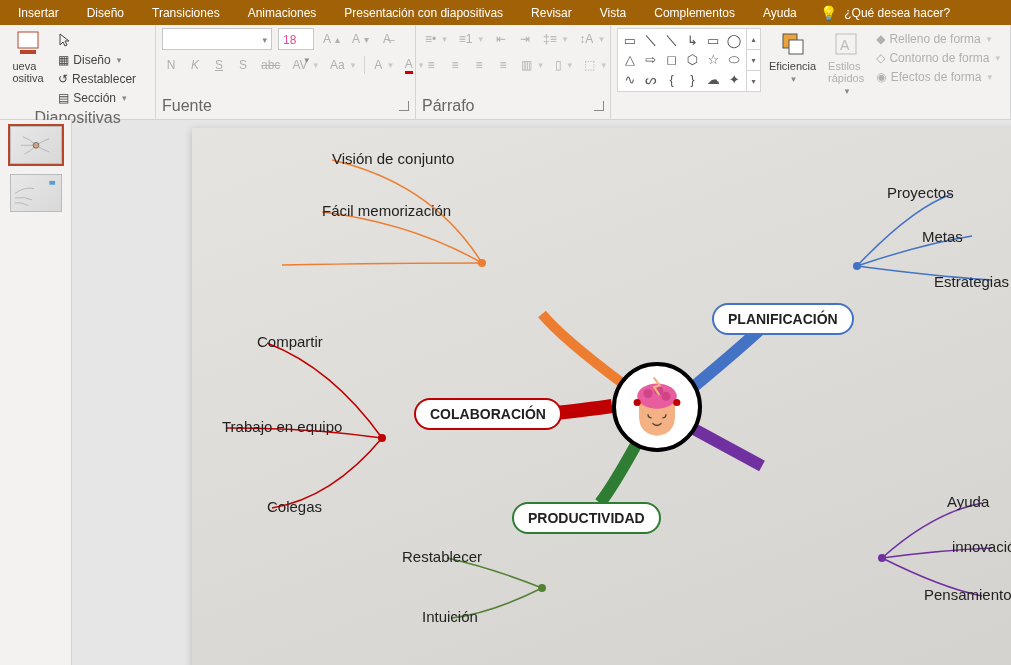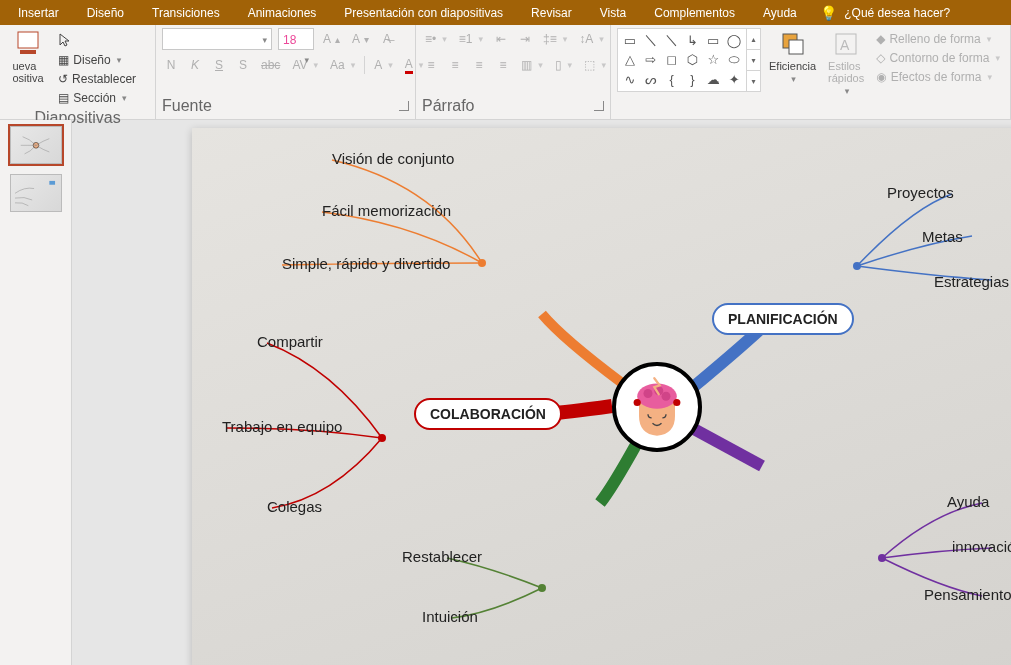--- a/index.html
+++ b/index.html
@@ -295,24 +295,24 @@
           <path d="M37 8 L43 16 L37 18 L42 26" stroke="#f4b183" stroke-width="2.5" fill="none" stroke-linecap="round"></path>
           <circle cx="18" cy="35" r="4" fill="#c00000"></circle>
             <circle cx="62" cy="35" r="4" fill="#c00000"></circle>
           <path d="M30 48 Q30 52 34 52 M50 48 Q50 52 46 52" stroke="#444" stroke-width="1.5" fill="none"></path>
           <path d="M35 58 Q40 63 45 58" stroke="#444" stroke-width="1.5" fill="none"></path>
         </svg>
       </div>
 
       <div class="node" style="left:222px;top:270px;border-color:#c00000;color:#222">COLABORACIÓN</div>
       <div class="node" style="left:520px;top:175px;border-color:#4472c4;color:#222">PLANIFICACIÓN</div>
+      <div class="node" style="left:320px;top:374px;border-color:#2e7d32;color:#222">PRODUCTIVIDAD</div>
 
       <div class="leaf" style="left:140px;top:22px">Visión de conjunto</div>
       <div class="leaf" style="left:130px;top:74px">Fácil memorización</div>
-      <div class="leaf" style="left:90px;top:127px">Simple, rápido y divertido</div>
 
       <div class="leaf" style="left:695px;top:56px">Proyectos</div>
       <div class="leaf" style="left:730px;top:100px">Metas</div>
       <div class="leaf" style="left:742px;top:145px">Estrategias</div>
 
       <div class="leaf" style="left:65px;top:205px">Compartir</div>
       <div class="leaf" style="left:30px;top:290px">Trabajo en equipo</div>
       <div class="leaf" style="left:75px;top:370px">Colegas</div>
 
       <div class="leaf" style="left:755px;top:365px">Ayuda</div>

